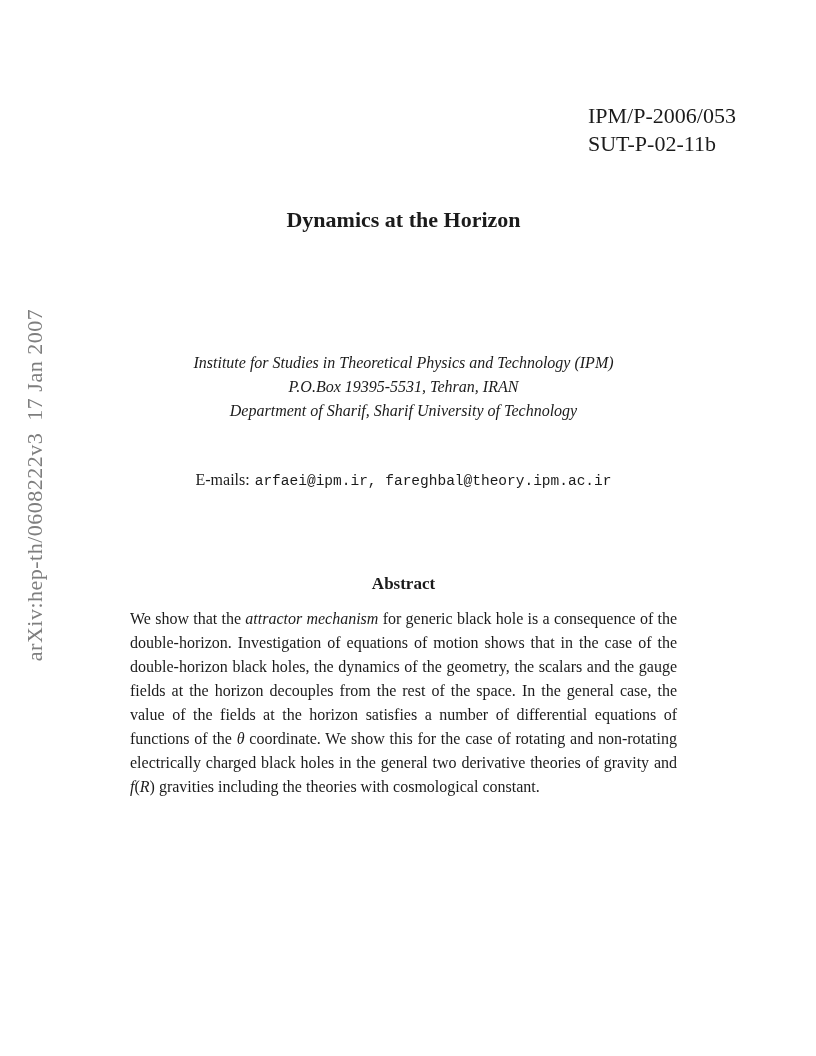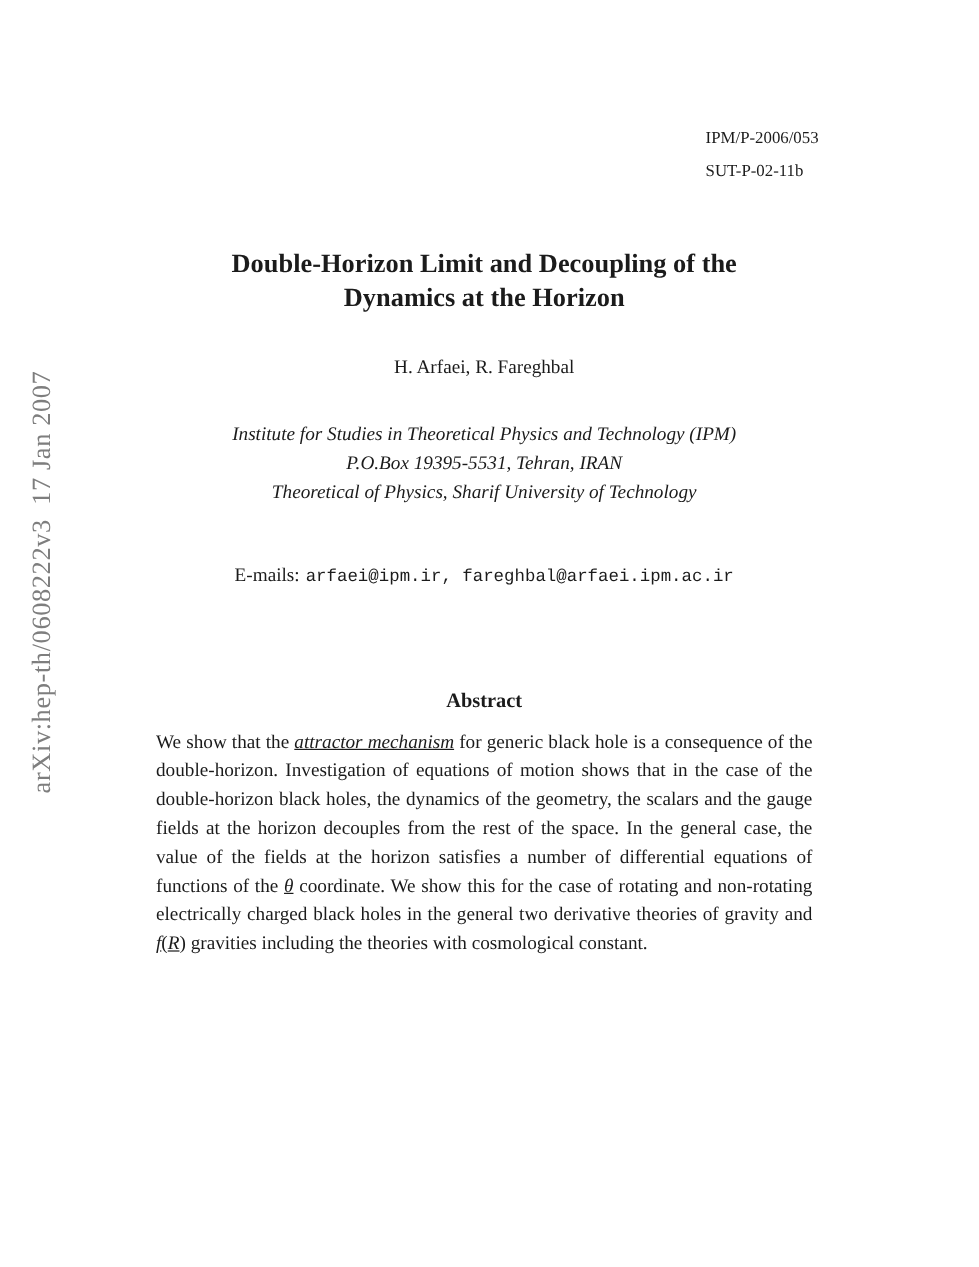--- a/index.html
+++ b/index.html
@@ -26,21 +26,21 @@
     font-size: 22px;
     color: #7e7e7e;
     white-space: pre;
     text-align: center;
     letter-spacing: 0.5px;
   }
   .report-numbers {
     position: absolute;
     left: 588px;
     top: 102px;
-    font-size: 14px;
+    font-size: 22px;
     line-height: 28px;
     text-align: left;
   }
   .title-block {
     position: absolute;
     left: 130px;
     top: 206px;
     width: 547px;
     text-align: center;
     font-weight: bold;
@@ -89,49 +89,47 @@
   }
   .abstract-body {
     position: absolute;
     left: 130px;
     top: 607px;
     width: 547px;
     font-size: 16px;
     line-height: 24px;
     text-align: justify;
   }
-  .em { font-style: italic; text-decoration: underline; }
+  .em { font-style: italic; }
 </style>
 </head>
 <body>
 
 <div class="page">
 
   <div class="watermark">arXiv:hep-th/0608222v3  17 Jan 2007</div>
 
   <div class="report-numbers">
     <div>IPM/P-2006/053</div>
     <div>SUT-P-02-11b</div>
   </div>
 
   <div class="title-block">
-    <div>Double-Horizon Limit and Decoupling of the</div>
     <div>Dynamics at the Horizon</div>
   </div>
 
-  <div class="authors">H. Arfaei, R. Fareghbal</div>
 
   <div class="affiliation">
     <div>Institute for Studies in Theoretical Physics and Technology (IPM)</div>
     <div>P.O.Box 19395-5531, Tehran, IRAN</div>
-    <div>Theoretical of Physics, Sharif University of Technology</div>
+    <div>Department of Sharif, Sharif University of Technology</div>
   </div>
 
   <div class="email-line">
-    <span>E-mails:</span><span class="addresses">arfaei@ipm.ir, fareghbal@arfaei.ipm.ac.ir</span>
+    <span>E-mails:</span><span class="addresses">arfaei@ipm.ir, fareghbal@theory.ipm.ac.ir</span>
   </div>
 
   <div class="abstract-heading">Abstract</div>
 
   <div class="abstract-body">
     <span>We show that the </span><span class="em">attractor mechanism</span><span> for generic black hole is a consequence of the double-horizon. Investigation of equations of motion shows that in the case of the double-horizon black holes, the dynamics of the geometry, the scalars and the gauge fields at the horizon decouples from the rest of the space. In the general case, the value of the fields at the horizon satisfies a number of differential equations of functions of the </span><span class="em">θ</span><span> coordinate. We show this for the case of rotating and non-rotating electrically charged black holes in the general two derivative theories of gravity and </span><span class="em">f</span><span>(</span><span class="em">R</span><span>) gravities including the theories with cosmological constant.</span>
   </div>
 
 </div>
 

